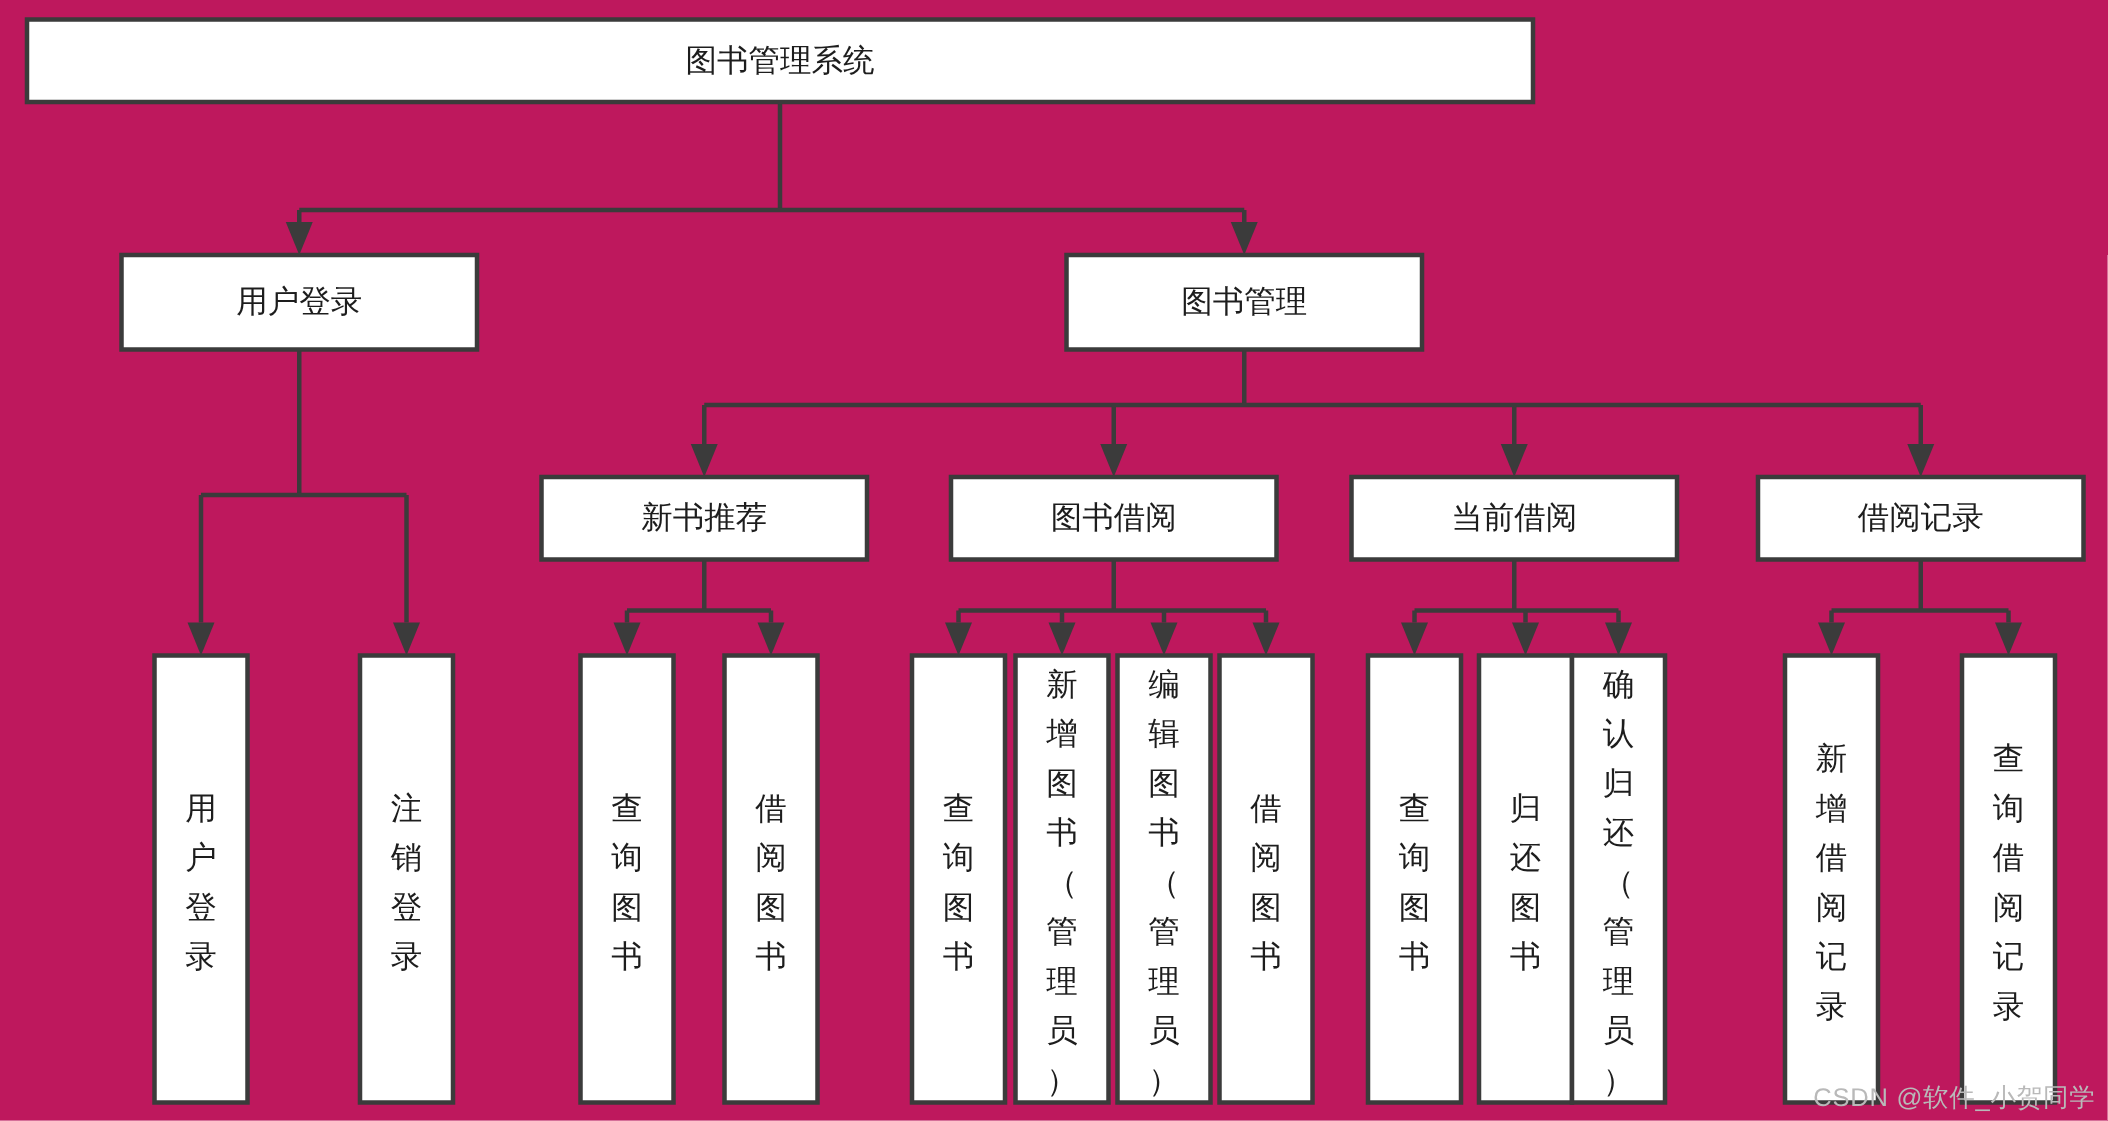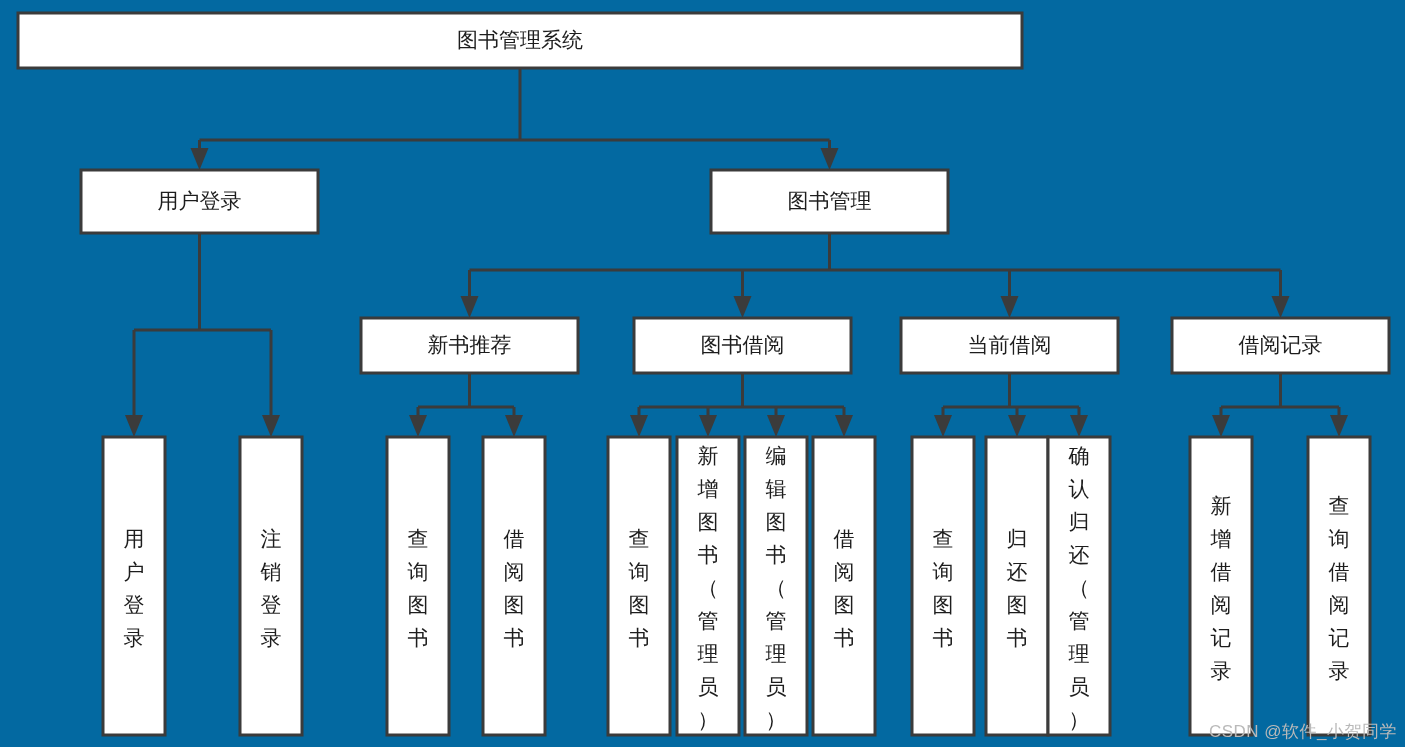--- a/index.html
+++ b/index.html
@@ -10,21 +10,21 @@
   body {
     width: 1405px;
     height: 747px;
     font-family: "Liberation Sans", "DejaVu Sans", sans-serif;
     overflow: hidden;
   }
   #diagram-root {
     position: relative;
     width: 1405px;
     height: 747px;
-    background: #0369a1;
+    background: #be185d;
   }
   svg#tree-svg {
     position: absolute;
     left: 0;
     top: 0;
     width: 1405px;
     height: 747px;
     display: block;
   }
   .node-box {

